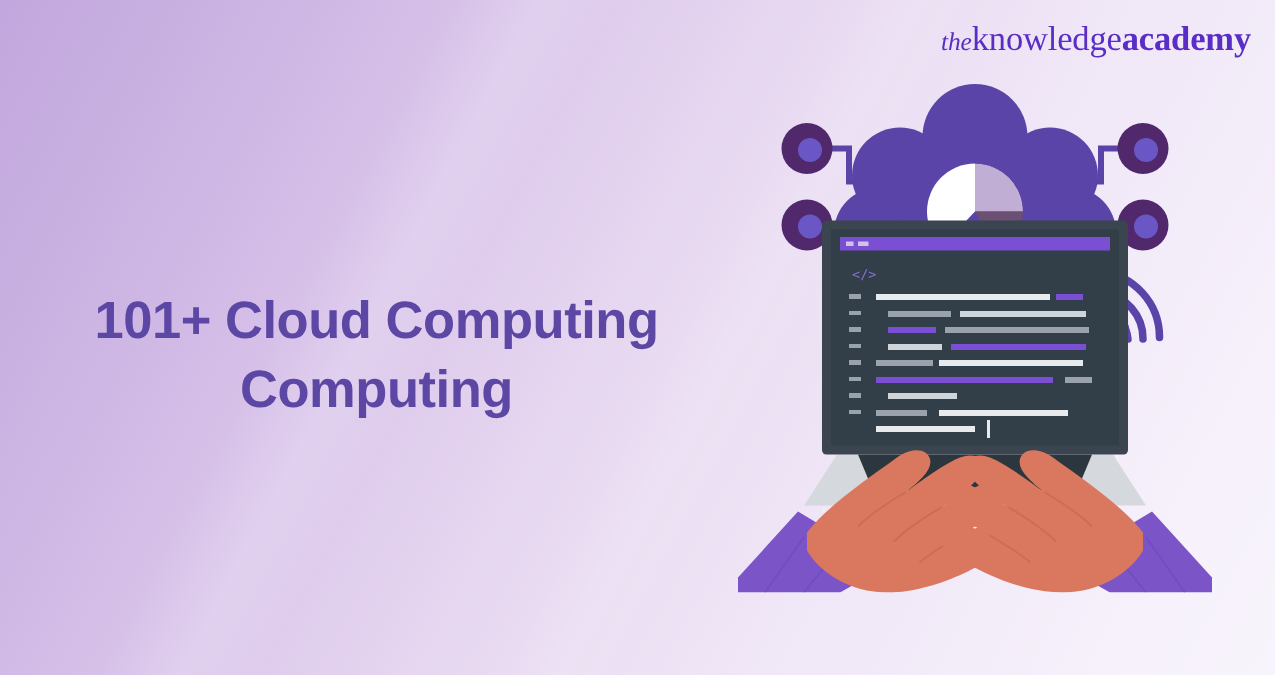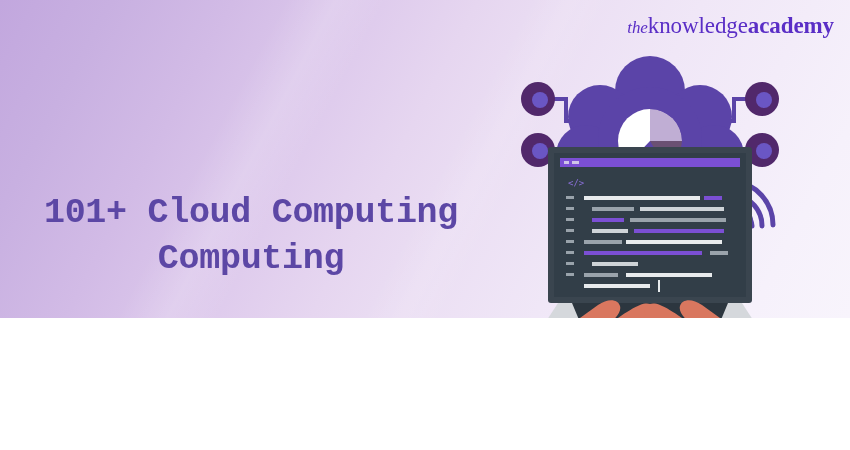--- a/index.html
+++ b/index.html
@@ -1,21 +1,21 @@
 <!DOCTYPE html>
 <html><head>
 <meta charset="utf-8">
 <style>
   html,body{margin:0;padding:0;}
   body{
     width:850px;height:450px;overflow:hidden;
     font-family:"Liberation Sans", sans-serif;
   }
   #banner{
-    position:relative;width:850px;height:318px;overflow:hidden;
+    position:relative;width:850px;height:450px;overflow:hidden;
     background:
       linear-gradient(118deg,
         #c2a7de 0%,
         #c8b0e1 11%,
         #d2bbe6 23%,
         #ddc9ec 35%,
         #e6d6f0 47%,
         #ece0f4 58%,
         #f0e7f7 69%,
         #f3ecf9 80%,
@@ -39,21 +39,21 @@
     white-space:nowrap;letter-spacing:-.1px;
   }
   #logo .the{font-style:italic;font-size:17px;}
   #logo .kn{font-weight:400;}
   #logo .ac{font-weight:700;}
 
   
   #headline{
     position:absolute;left:36px;top:168px;width:430px;
     text-align:center;
-    font-family:Liberation Mono, monospace;
+    font-family:Liberation Sans, sans-serif;
     font-weight:700;font-size:35px;line-height:1.30;
     color:#5c47a5;letter-spacing:-.3px;
   }
   #headline .l2{display:block;}
 
   
   #art{position:absolute;left:480px;top:55px;width:340px;height:340px;}
   #art svg{display:block;width:100%;height:100%;}
 </style>
 </head>

